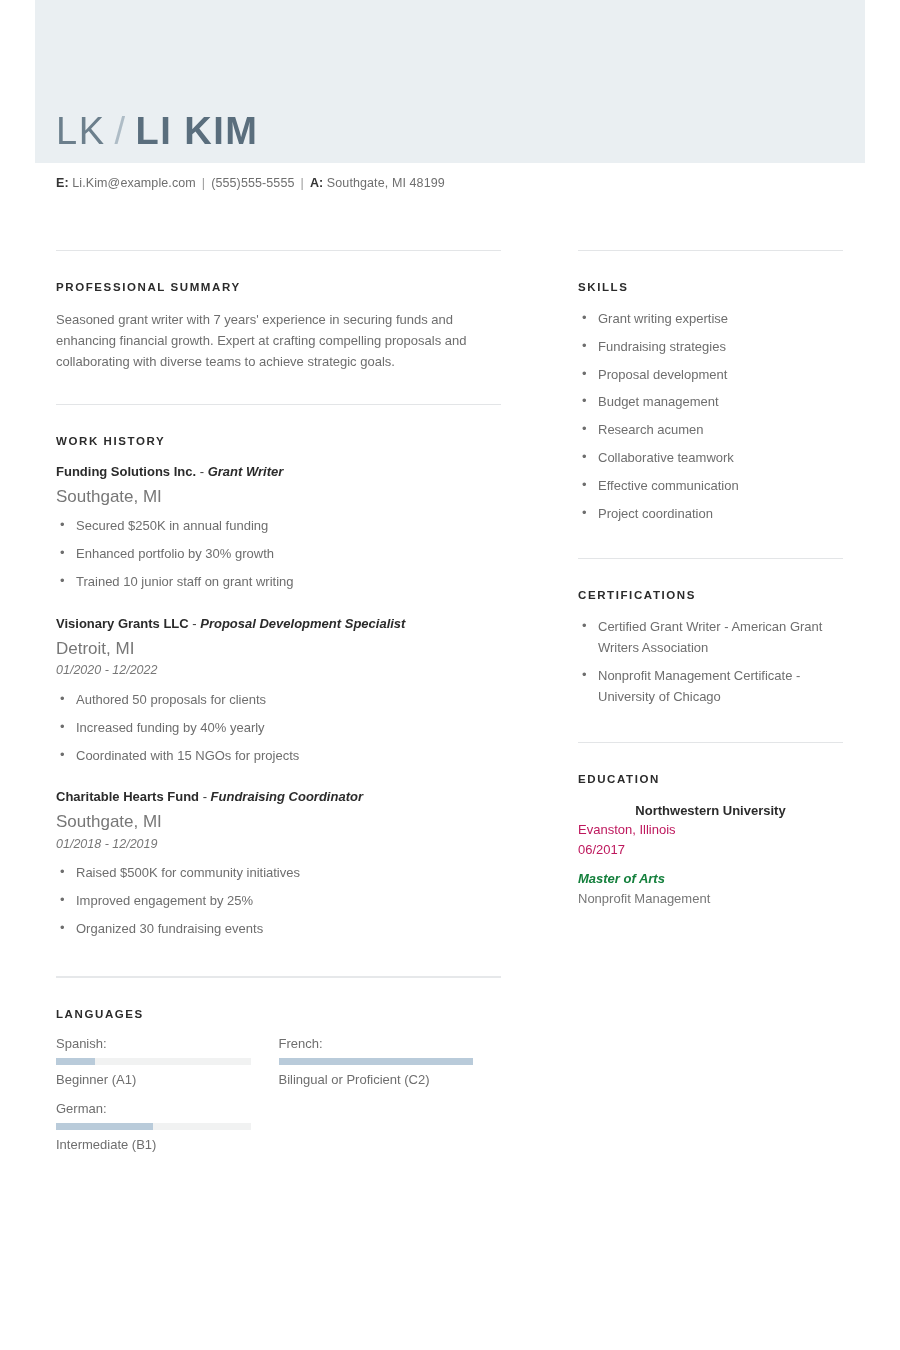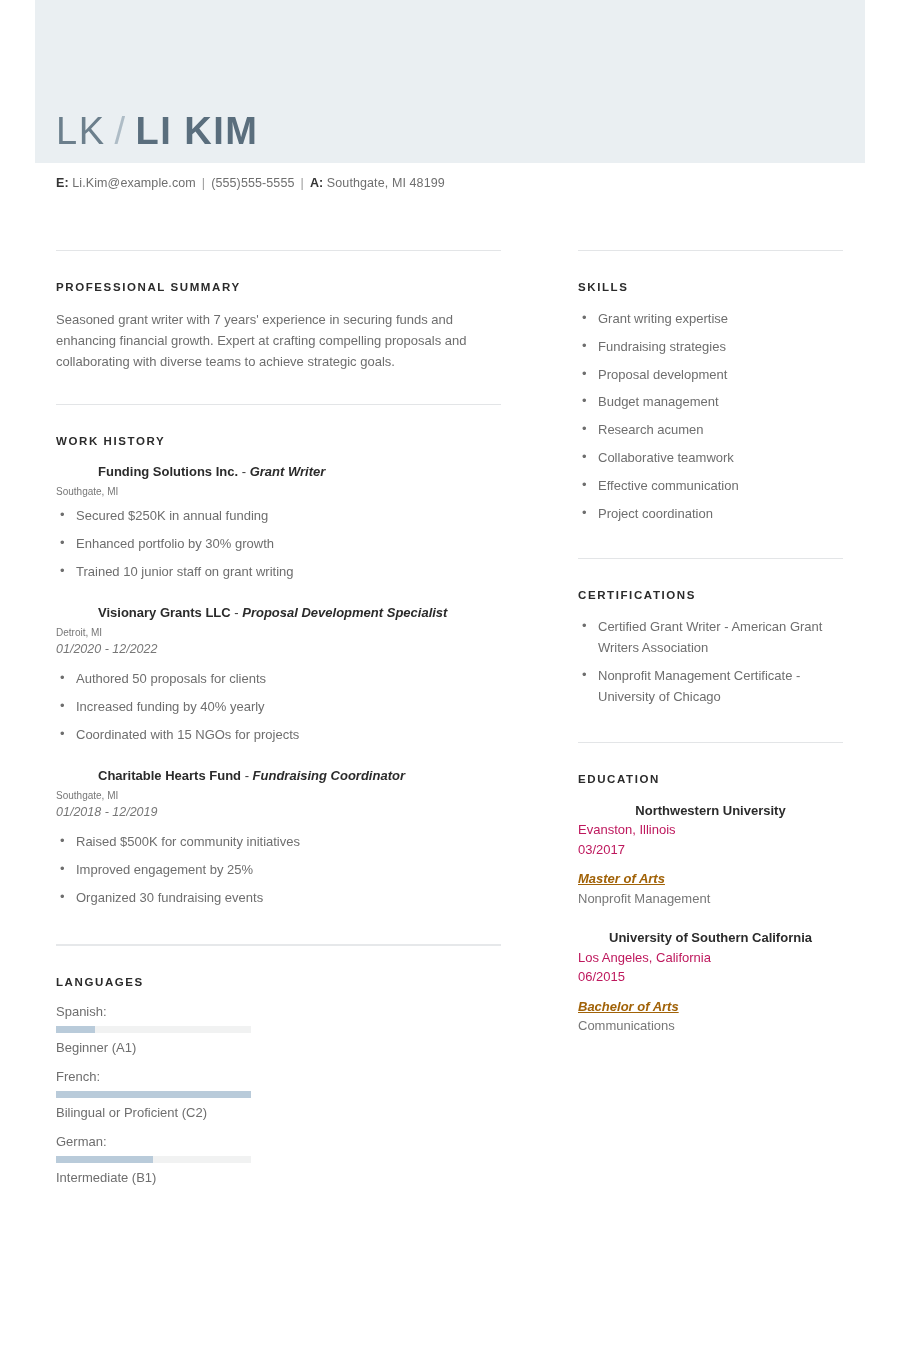--- a/index.html
+++ b/index.html
@@ -127,43 +127,41 @@
   }
 
   
   .job { margin-bottom: 22px; }
   .job:last-child { margin-bottom: 0; }
   .job-head {
     font-size: 13px;
     color: #2b2b2b;
     margin-bottom: 2px;
     line-height: 1.45;
-    margin-left: 42px;
   }
   .job-company { font-weight: 700; }
   .job-dash { font-weight: 400; color: #3a3a3a; }
   .job-role { font-weight: 700; font-style: italic; }
   .job-loc {
-    font-size: 10px;
+    font-size: 17px;
     color: #777;
     line-height: 1.5;
   }
   .job-dates {
     font-size: 12.5px;
     color: #777;
     font-style: italic;
     line-height: 1.5;
     margin-bottom: 10px;
   }
 
   
   .lang-grid {
     display: flex;
     flex-wrap: wrap;
-    flex-direction: column;
   }
   .lang-item {
     width: 50%;
     box-sizing: border-box;
     padding-right: 28px;
     margin-bottom: 14px;
   }
   .lang-name {
     font-size: 13px;
     color: #6e6e6e;
@@ -198,24 +196,23 @@
   }
   .edu-loc, .edu-date {
     font-size: 13px;
     color: #be185d;
     line-height: 1.5;
   }
   .edu-degree {
     font-size: 13px;
     font-weight: 700;
     font-style: italic;
-    color: #a16207;
+    color: #15803d;
     line-height: 1.5;
     margin-top: 10px;
-    text-decoration: underline;
   }
   .edu-field {
     font-size: 13px;
     color: #777;
     line-height: 1.5;
   }
 </style>
 </head>
 <body>
 
@@ -335,28 +332,21 @@
     </ul>
 
     <div style="height:32px"></div>
     <div class="rule"></div>
     <div class="sec-title">EDUCATION</div>
 
     <div>
       <div class="edu">
         <div class="edu-school">Northwestern University</div>
         <div class="edu-loc">Evanston, Illinois</div>
-        <div class="edu-date">03/2017</div>
+        <div class="edu-date">06/2017</div>
         <div class="edu-degree">Master of Arts</div>
         <div class="edu-field">Nonprofit Management</div>
       </div>
-      <div class="edu">
-        <div class="edu-school">University of Southern California</div>
-        <div class="edu-loc">Los Angeles, California</div>
-        <div class="edu-date">06/2015</div>
-        <div class="edu-degree">Bachelor of Arts</div>
-        <div class="edu-field">Communications</div>
-      </div>
     </div>
 
   </div>
 
 </div>
 
 </body></html>

